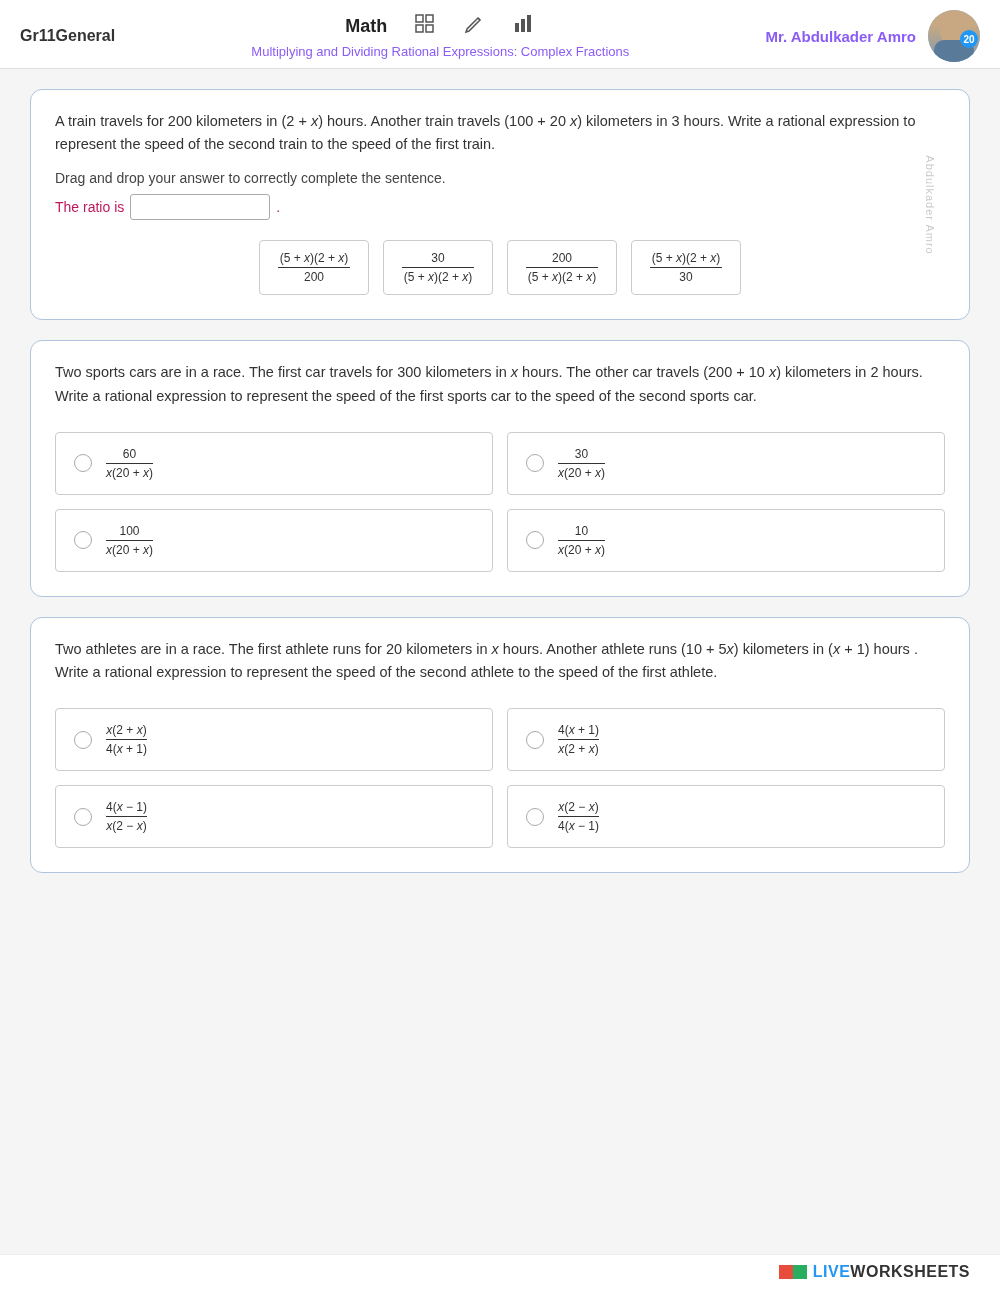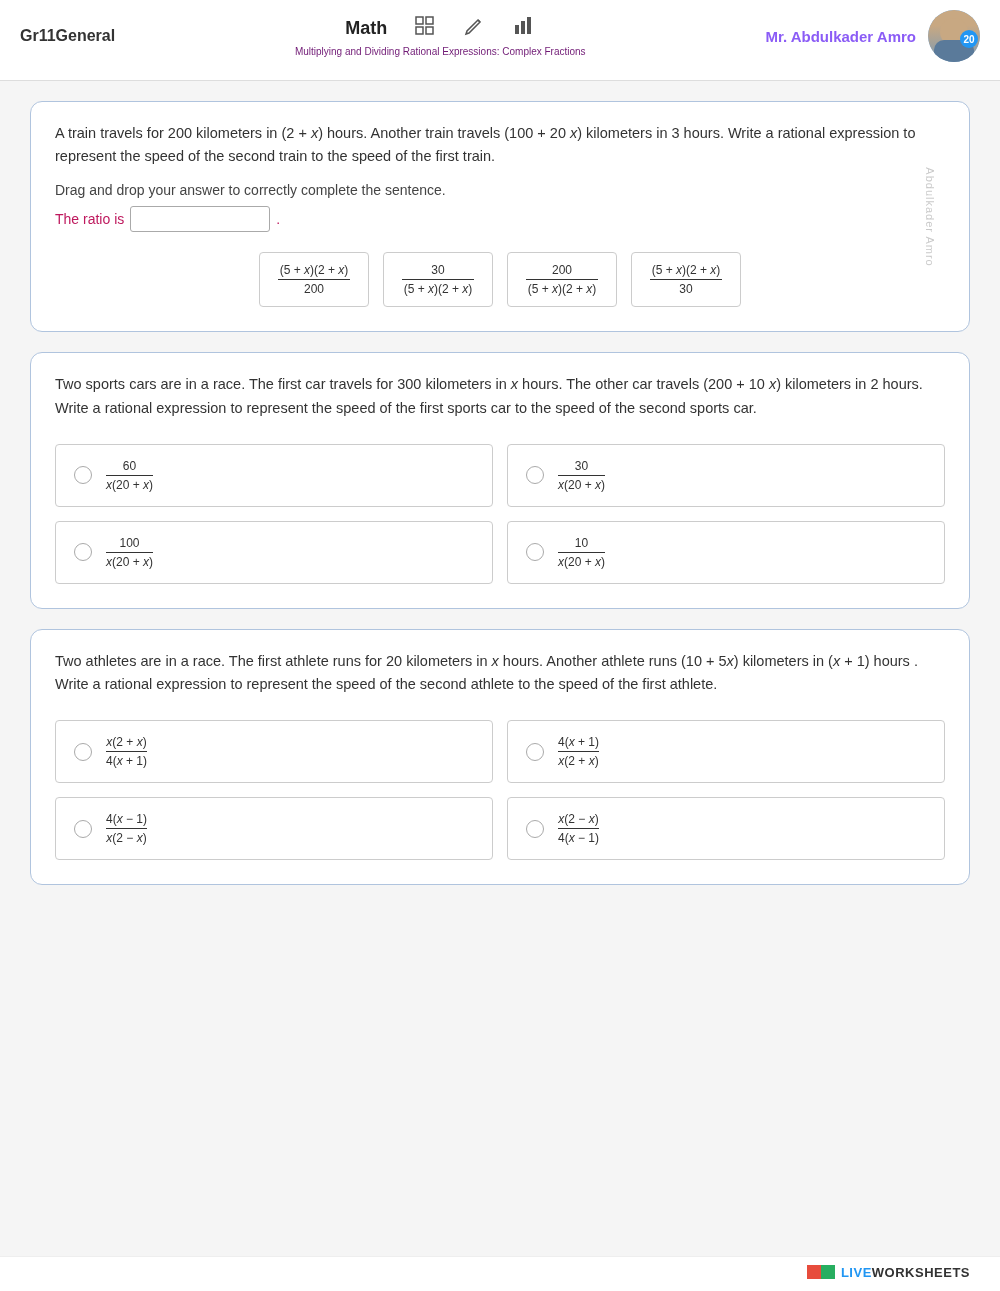--- a/index.html
+++ b/index.html
@@ -8,21 +8,21 @@
       background: #f5f5f5;
       width: 1000px;
       min-height: 1291px;
       position: relative;
       overflow-x: hidden;
     }
 
     
     .header {
       background: #fff;
-      padding: 10px 20px 18px 20px;
+      padding: 10px 20px 6px 20px;
       display: flex;
       align-items: center;
       justify-content: space-between;
       border-bottom: 1px solid #ddd;
       position: relative;
     }
     .header-left {
       font-weight: bold;
       font-size: 16px;
       color: #333;
@@ -42,22 +42,22 @@
       font-weight: bold;
       font-size: 18px;
       color: #222;
     }
     .header-icon {
       font-size: 20px;
       color: #555;
       cursor: pointer;
     }
     .header-subtitle {
-      font-size: 10px;
-      color: #701a75;
+      font-size: 13px;
+      color: #8b5cf6;
     }
     .header-right {
       display: flex;
       align-items: center;
       gap: 12px;
     }
     .teacher-name {
       font-weight: bold;
       font-size: 15px;
       color: #8b5cf6;
@@ -252,21 +252,21 @@
       width: 14px; height: 14px;
       background: #e74c3c;
       display: inline-block;
     }
     .brand-square-g {
       width: 14px; height: 14px;
       background: #27ae60;
       display: inline-block;
     }
     .brand-text {
-      font-size: 13px;
+      font-size: 16px;
       font-weight: bold;
       color: #333;
       letter-spacing: 0.5px;
     }
     .brand-text span {
       color: #2196F3;
     }
 
     
     .var { font-style: italic; }

